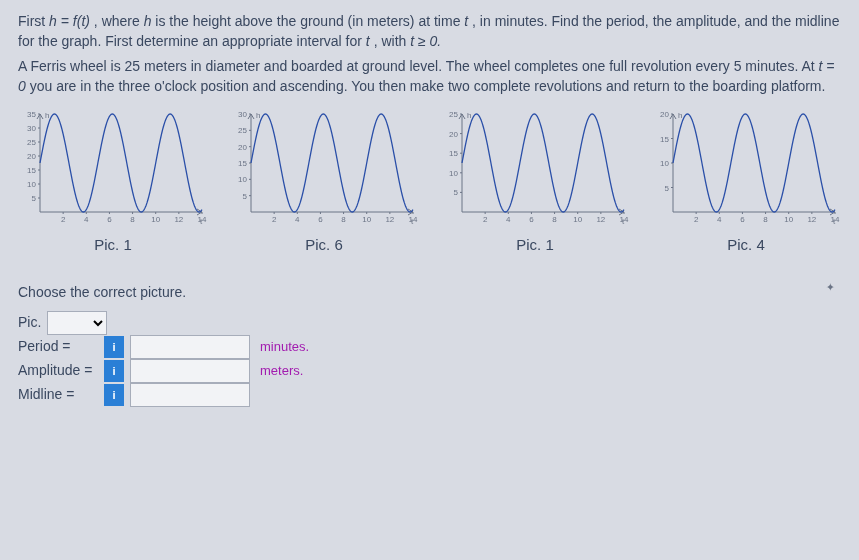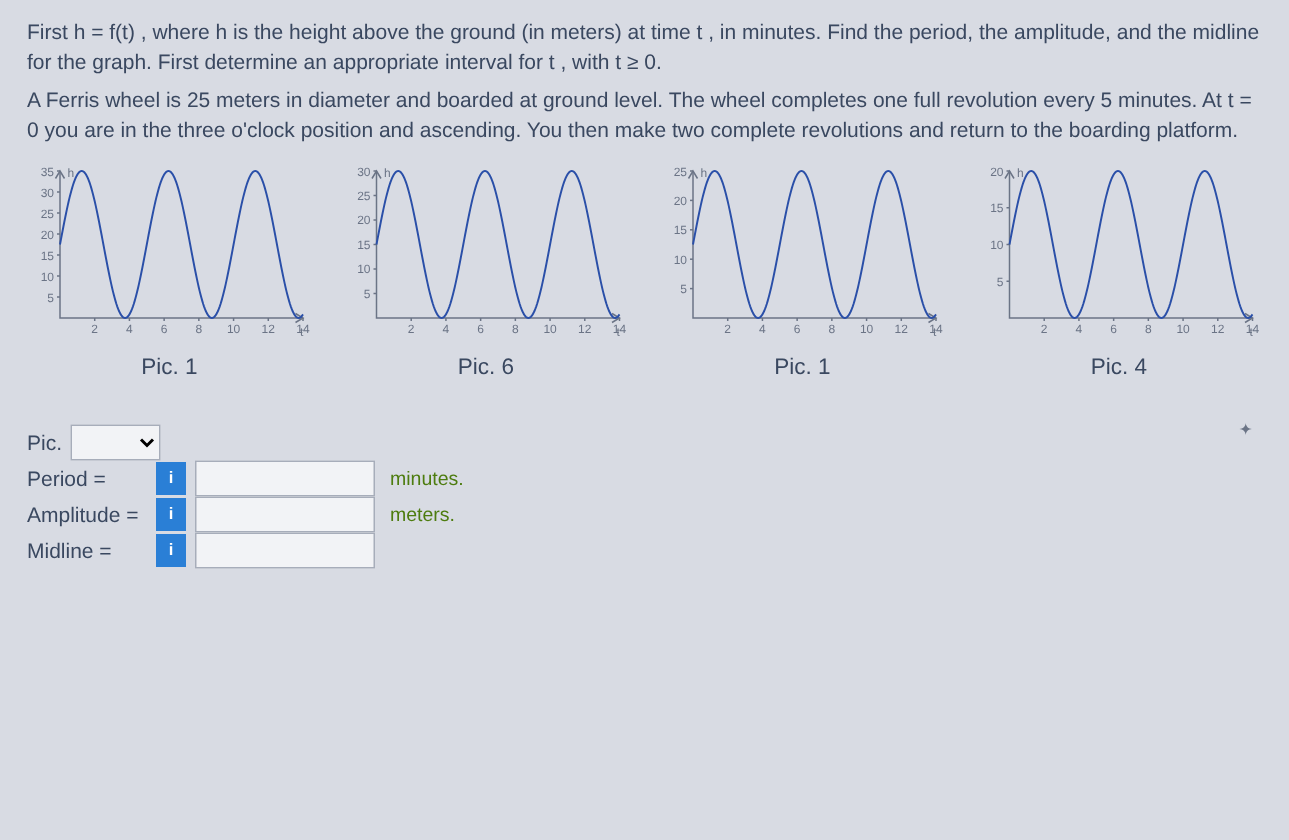--- a/index.html
+++ b/index.html
@@ -8,21 +8,21 @@
     background: #d8dbe3;
     color: #3a4860;
     padding: 12px 18px;
     width: 859px;
     height: 560px;
     font-size: 14px;
     line-height: 1.4;
   }
   .instructions { margin-bottom: 10px; }
   .instructions p { margin-bottom: 6px; }
-  .italic { }
+  .italic { font-style: italic; }
   .charts-row {
     display: flex;
     gap: 14px;
     margin: 12px 0 28px 0;
     justify-content: space-between;
   }
   .chart-block {
     display: flex;
     flex-direction: column;
     align-items: center;
@@ -43,21 +43,21 @@
   .form-label { min-width: 80px; color:#3a4860; }
   select, input[type=text] {
     height: 24px;
     border: 1px solid #a7adba;
     background: #f2f3f6;
     font-size: 13px;
     padding: 2px 4px;
   }
   select { width: 60px; }
   .num-input { width: 120px; }
-  .unit { margin-left: 4px; color:#4d7c0f; font-size:13px; }
+  .unit { margin-left: 4px; color:#a21caf; font-size:13px; }
   .hint-btn {
     width: 20px;
     height: 22px;
     background: #2a7fd6;
     color: #fff;
     border: none;
     font-weight: bold;
     font-size: 11px;
     cursor: pointer;
     display:flex;
@@ -236,20 +236,21 @@
           <line y1="104" y2="106" x1="184" x2="184" class="axis-line"></line>
           <text x="27" y="10" class="axis-text">h</text>
           <text x="182" y="116" class="axis-text" text-anchor="start">t</text>
           <path d="M22 55 L22.57857142857143 51.92326454306365 L23.15714285714286 48.85867155534909 L23.735714285714288 45.818315585299494 L24.314285714285713 42.81419552892211 L24.892857142857142 39.85816727562758 L25.47142857142857 36.961896918450776 L26.05 34.13681471331144 L26.628571428571426 31.394069969015945 L27.207142857142856 28.744487046029164 L27.785714285714285 26.198522637668816 L28.364285714285714 23.766224502314202 L28.942857142857143 21.457191809494248 L29.521428571428572 19.28053725635084 L30.1 17.24485110398632 L30.67857142857143 15.35816727562758 L31.257142857142856 13.627931650401266 L31.835714285714285 12.060972677850685 L32.41428571428571 10.663474429165035 L32.99285714285714 9.440952191475688 L33.57142857142857 8.398230701537472 L34.15 7.539425104697074 L34.72857142857143 6.867924714294247 L35.30714285714286 6.3863796355906 L35.885714285714286 6.096690307014683 L36.464285714285715 6 L37.042857142857144 6.096690307014683 L37.621428571428574 6.386379635590572 L38.2 6.867924714294247 L38.778571428571425 7.539425104697074 L39.35714285714286 8.398230701537472 L39.93571428571428 9.440952191475674 L40.51428571428571 10.663474429165035 L41.09285714285714 12.060972677850685 L41.67142857142857 13.627931650401266 L42.25 15.35816727562758 L42.82857142857142 17.24485110398632 L43.40714285714286 19.28053725635084 L43.98571428571428 21.457191809494248 L44.56428571428572 23.766224502314216 L45.14285714285714 26.198522637668802 L45.721428571428575 28.744487046029192 L46.3 31.39406996901596 L46.87857142857143 34.13681471331145 L47.45714285714286 36.96189691845079 L48.03571428571429 39.85816727562758 L48.614285714285714 42.81419552892209 L49.192857142857136 45.81831558529947 L49.77142857142857 48.85867155534908 L50.349999999999994 51.92326454306362 L50.92857142857143 54.999999999999986 L51.50714285714285 58.07673545693633 L52.08571428571429 61.14132844465091 L52.66428571428571 64.1816844147005 L53.24285714285715 67.18580447107787 L53.82142857142857 70.14183272437239 L54.4 73.03810308154922 L54.97857142857143 75.86318528668856 L55.55714285714286 78.60593003098407 L56.135714285714286 81.25551295397084 L56.714285714285715 83.80147736233118 L57.29285714285714 86.23377549768577 L57.87142857142857 88.54280819050572 L58.45 90.71946274364916 L59.028571428571425 92.75514889601368 L59.60714285714286 94.64183272437242 L60.18571428571428 96.37206834959872 L60.76428571428571 97.93902732214931 L61.34285714285714 99.33652557083495 L61.92142857142857 100.55904780852433 L62.5 101.60176929846251 L63.07857142857143 102.46057489530291 L63.65714285714285 103.13207528570574 L64.2357142857143 103.61362036440941 L64.81428571428572 103.9033096929853 L65.39285714285714 104 L65.97142857142856 103.9033096929853 L66.55000000000001 103.61362036440941 L67.12857142857143 103.13207528570574 L67.70714285714286 102.46057489530293 L68.28571428571428 101.60176929846253 L68.86428571428573 100.5590478085243 L69.44285714285715 99.33652557083494 L70.02142857142857 97.9390273221493 L70.6 96.37206834959873 L71.17857142857142 94.64183272437243 L71.75714285714287 92.75514889601367 L72.33571428571427 90.71946274364919 L72.91428571428573 88.54280819050572 L73.49285714285713 86.23377549768585 L74.07142857142858 83.8014773623312 L74.65 81.25551295397085 L75.22857142857143 78.6059300309841 L75.80714285714285 75.86318528668858 L76.38571428571427 73.03810308154925 L76.96428571428572 70.14183272437243 L77.54285714285714 67.18580447107792 L78.12142857142857 64.18168441470056 L78.69999999999999 61.141328444650966 L79.27857142857144 58.07673545693635 L79.85714285714286 55.000000000000014 L80.43571428571428 51.923264543063674 L81.0142857142857 48.85867155534913 L81.59285714285716 45.81831558529947 L82.17142857142858 42.81419552892211 L82.75 39.85816727562758 L83.32857142857142 36.96189691845082 L83.90714285714284 34.13681471331148 L84.4857142857143 31.394069969015973 L85.06428571428572 28.744487046029164 L85.64285714285714 26.198522637668873 L86.22142857142858 23.76622450231423 L86.8 21.457191809494248 L87.37857142857143 19.28053725635081 L87.95714285714286 17.24485110398632 L88.53571428571428 15.35816727562758 L89.11428571428571 13.627931650401223 L89.69285714285715 12.060972677850685 L90.27142857142857 10.663474429165035 L90.85 9.440952191475702 L91.42857142857143 8.398230701537472 L92.00714285714287 7.539425104697074 L92.58571428571427 6.867924714294276 L93.16428571428573 6.386379635590572 L93.74285714285713 6.096690307014711 L94.32142857142857 6 L94.9 6.096690307014683 L95.47857142857143 6.386379635590572 L96.05714285714285 6.867924714294247 L96.63571428571429 7.5394251046970595 L97.21428571428572 8.398230701537472 L97.79285714285714 9.440952191475674 L98.37142857142857 10.66347442916502 L98.95 12.060972677850643 L99.52857142857142 13.627931650401266 L100.10714285714286 15.358167275627565 L100.68571428571428 17.24485110398632 L101.2642857142857 19.280537256350797 L101.84285714285714 21.457191809494276 L102.42142857142858 23.766224502314202 L103 26.198522637668802 L103.57857142857142 28.744487046029136 L104.15714285714286 31.394069969015916 L104.73571428571428 34.13681471331138 L105.3142857142857 36.96189691845069 L105.89285714285715 39.858167275627636 L106.47142857142858 42.81419552892217 L107.05 45.81831558529953 L107.62857142857143 48.85867155534911 L108.20714285714286 51.92326454306364 L108.78571428571428 54.99999999999998 L109.36428571428571 58.07673545693632 L109.94285714285714 61.14132844465085 L110.52142857142856 64.18168441470044 L111.10000000000001 67.18580447107789 L111.67857142857143 70.1418327243724 L112.25714285714287 73.03810308154927 L112.83571428571429 75.86318528668852 L113.41428571428571 78.60593003098407 L113.99285714285713 81.25551295397082 L114.57142857142857 83.80147736233117 L115.14999999999999 86.23377549768577 L115.72857142857144 88.54280819050584 L116.30714285714286 90.71946274364917 L116.88571428571429 92.75514889601372 L117.46428571428572 94.64183272437242 L118.04285714285714 96.37206834959876 L118.62142857142857 97.93902732214929 L119.2 99.33652557083497 L119.77857142857142 100.55904780852428 L120.35714285714285 101.60176929846251 L120.9357142857143 102.46057489530294 L121.51428571428573 103.13207528570575 L122.09285714285714 103.61362036440941 L122.67142857142855 103.9033096929853 L123.25 104 L123.82857142857145 103.9033096929853 L124.40714285714286 103.61362036440941 L124.98571428571427 103.13207528570577 L125.5642857142857 102.46057489530293 L126.14285714285715 101.60176929846254 L126.72142857142858 100.55904780852433 L127.3 99.33652557083498 L127.87857142857143 97.93902732214931 L128.45714285714286 96.37206834959879 L129.03571428571428 94.64183272437243 L129.6142857142857 92.7551488960137 L130.19285714285712 90.7194627436492 L130.77142857142854 88.54280819050581 L131.35000000000002 86.23377549768574 L131.92857142857144 83.8014773623312 L132.50714285714287 81.2555129539708 L133.0857142857143 78.6059300309841 L133.6642857142857 75.86318528668855 L134.24285714285713 73.03810308154931 L134.82142857142856 70.14183272437245 L135.39999999999998 67.18580447107801 L135.97857142857146 64.18168441470048 L136.55714285714288 61.141328444650895 L137.1357142857143 58.07673545693636 L137.71428571428572 55.00000000000003 L138.29285714285714 51.92326454306368 L138.87142857142857 48.858671555349154 L139.45 45.81831558529949 L140.0285714285714 42.81419552892221 L140.60714285714283 39.85816727562768 L141.1857142857143 36.96189691845073 L141.76428571428573 34.13681471331134 L142.34285714285716 31.394069969015945 L142.92142857142855 28.744487046029164 L143.5 26.198522637668844 L144.07857142857145 23.766224502314174 L144.65714285714284 21.45719180949429 L145.23571428571427 19.280537256350883 L145.8142857142857 17.244851103986377 L146.39285714285717 15.35816727562758 L146.9714285714286 13.627931650401294 L147.55 12.060972677850685 L148.12857142857143 10.663474429165035 L148.70714285714286 9.440952191475702 L149.28571428571428 8.3982307015375 L149.8642857142857 7.539425104697074 L150.44285714285715 6.867924714294276 L151.02142857142857 6.3863796355906 L151.6 6.096690307014683 L152.17857142857144 6 L152.75714285714287 6.096690307014683 L153.3357142857143 6.386379635590572 L153.9142857142857 6.867924714294247 L154.49285714285713 7.539425104697045 L155.07142857142856 8.398230701537472 L155.65 9.440952191475674 L156.22857142857143 10.663474429165078 L156.80714285714285 12.060972677850685 L157.3857142857143 13.627931650401266 L157.96428571428572 15.358167275627622 L158.54285714285714 17.24485110398635 L159.12142857142857 19.280537256350783 L159.7 21.45719180949419 L160.2785714285714 23.766224502314202 L160.85714285714286 26.198522637668788 L161.43571428571428 28.74448704602912 L162.01428571428573 31.394069969015973 L162.59285714285716 34.13681471331145 L163.17142857142855 36.96189691845069 L163.75 39.858167275627466 L164.32857142857145 42.814195528922156 L164.90714285714284 45.81831558529943 L165.48571428571427 48.85867155534893 L166.06428571428572 51.92326454306363 L166.64285714285714 54.99999999999998 L167.2214285714286 58.07673545693639 L167.8 61.141328444650846 L168.37857142857143 64.18168441470058 L168.95714285714286 67.18580447107779 L169.53571428571428 70.1418327243723 L170.1142857142857 73.03810308154925 L170.69285714285715 75.86318528668858 L171.27142857142857 78.6059300309839 L171.85 81.25551295397082 L172.42857142857144 83.80147736233116 L173.00714285714287 86.23377549768588 L173.5857142857143 88.5428081905057 L174.1642857142857 90.7194627436491 L174.74285714285713 92.75514889601361 L175.32142857142856 94.64183272437246 L175.9 96.37206834959866 L176.47857142857143 97.93902732214933 L177.05714285714285 99.33652557083497 L177.6357142857143 100.55904780852431 L178.21428571428572 101.60176929846251 L178.79285714285714 102.46057489530291 L179.37142857142857 103.13207528570574 L179.95 103.61362036440941 L180.5285714285714 103.9033096929853 L181.10714285714286 104 L181.68571428571428 103.9033096929853 L182.26428571428573 103.61362036440941 L182.84285714285716 103.13207528570574 L183.42142857142855 102.46057489530293 L184 101.60176929846254 " class="curve"></path>
         </svg>
     <div class="chart-caption">Pic. 4</div>
   </div>
 </div>
 
 <div class="form-section">
+  <div class="choose-line">Choose the correct picture.</div>
 
   <div class="form-row">
     <span class="form-label" style="min-width:auto">Pic.</span>
     <select><option></option></select>
   </div>
 
   <div class="form-row">
     <span class="form-label">Period =</span>
     <button class="hint-btn">i</button>
     <input type="text" class="num-input" style="">

